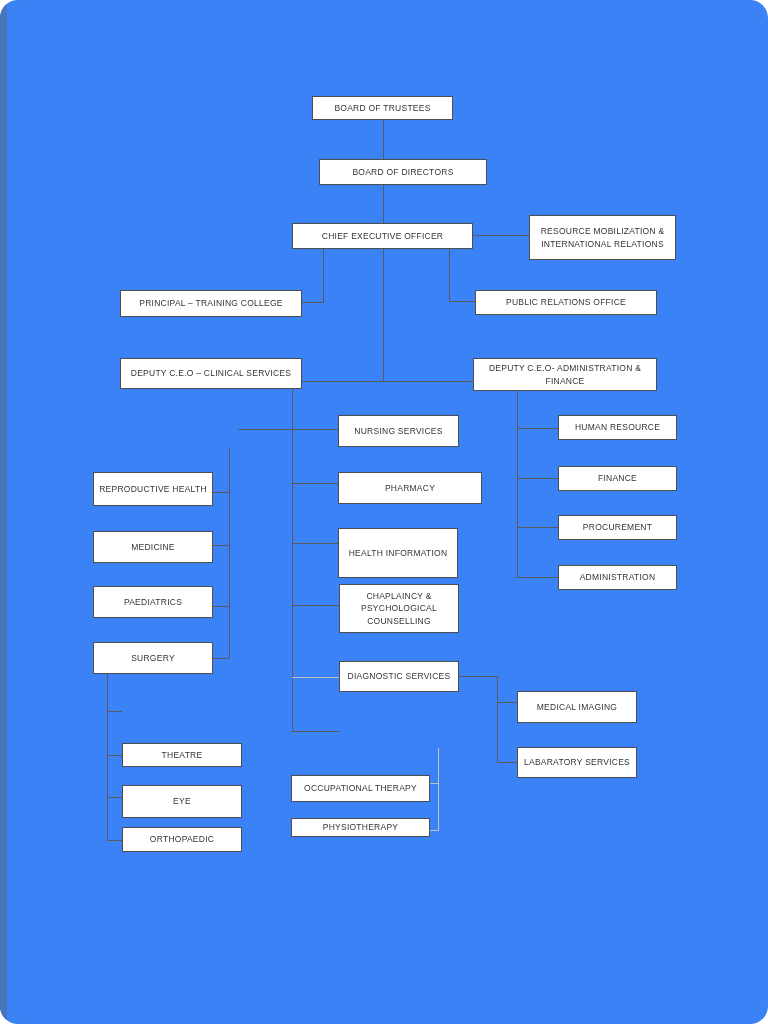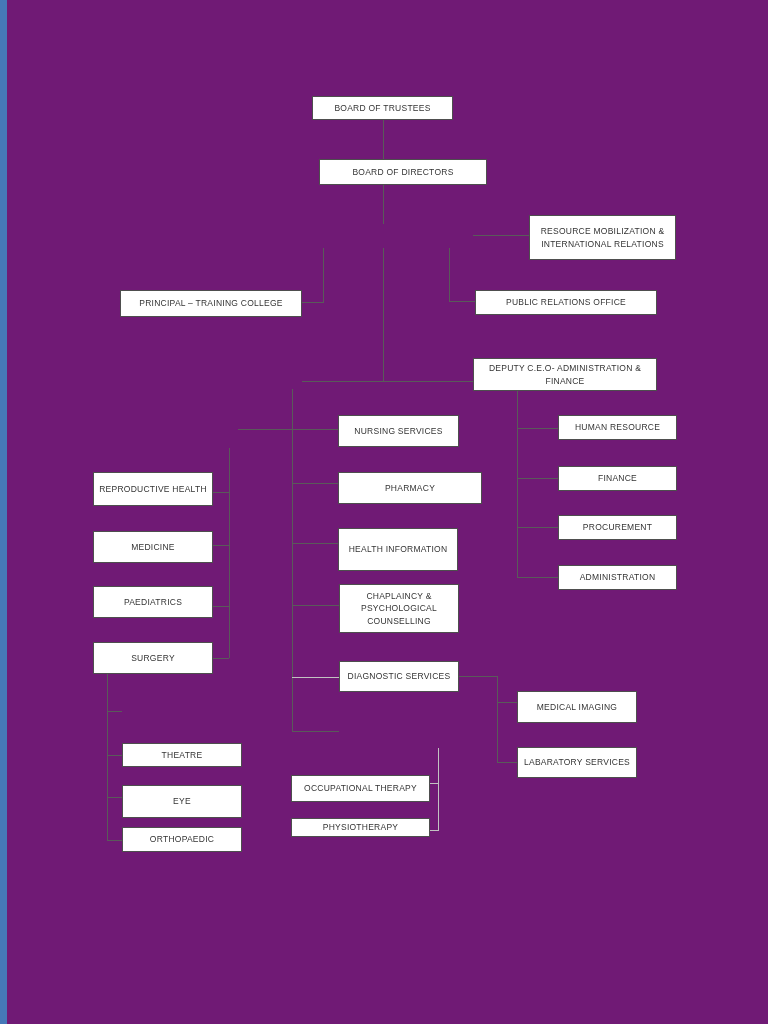--- a/index.html
+++ b/index.html
@@ -1,17 +1,17 @@
 <!DOCTYPE html>
 <html><head>
 <meta charset="utf-8">
 <style>
   html,body{margin:0;padding:0;background:#ffffff;}
-  #page{position:relative;width:768px;height:1024px;background:#701a75;overflow:hidden;
-        font-family:"Liberation Sans",sans-serif;}
+  #page{position:relative;width:768px;height:1024px;background:#3b82f6;overflow:hidden;
+        font-family:"Liberation Sans",sans-serif;border-radius:18px;}
   #edge-strip{position:absolute;left:0;top:0;width:7px;height:1024px;background:#4678b8;}
   .node{position:absolute;box-sizing:border-box;border:1px solid #4e4e4e;background:#ffffff;
         display:flex;align-items:center;justify-content:center;text-align:center;
         font-size:8.5px;letter-spacing:0.25px;color:#333333;line-height:1.45;
         white-space:pre-line;padding:1px 3px;}
   .line{position:absolute;background:#5a5a5a;}
   .line.h{height:1px;}
   .line.v{width:1px;}
   .line.light{background:#c2c2c2;}
 </style>
@@ -55,33 +55,35 @@
   <div class="line h" style="left:459px;top:676px;width:38px"></div>
   <div class="line v" style="left:497px;top:676px;height:87px"></div>
   <div class="line h" style="left:497px;top:702px;width:20px"></div>
   <div class="line h" style="left:497px;top:762px;width:20px"></div>
   <div class="line v light" style="left:438px;top:748px;height:83px"></div>
   <div class="line h light" style="left:430px;top:783px;width:8px"></div>
   <div class="line h light" style="left:430px;top:830px;width:9px"></div>
 
   <div class="node" style="left:312px;top:96px;width:141px;height:24px">BOARD OF TRUSTEES</div>
   <div class="node" style="left:319px;top:159px;width:168px;height:26px">BOARD OF DIRECTORS</div>
+  <div class="node" style="left:292px;top:223px;width:181px;height:26px">CHIEF EXECUTIVE OFFICER</div>
   <div class="node" style="left:529px;top:215px;width:147px;height:45px">RESOURCE MOBILIZATION &amp;
 INTERNATIONAL RELATIONS</div>
   <div class="node" style="left:120px;top:290px;width:182px;height:27px">PRINCIPAL – TRAINING COLLEGE</div>
   <div class="node" style="left:475px;top:290px;width:182px;height:25px">PUBLIC RELATIONS OFFICE</div>
+  <div class="node" style="left:120px;top:358px;width:182px;height:31px">DEPUTY C.E.O – CLINICAL SERVICES</div>
   <div class="node" style="left:473px;top:358px;width:184px;height:33px">DEPUTY C.E.O- ADMINISTRATION &amp;
 FINANCE</div>
   <div class="node" style="left:338px;top:415px;width:121px;height:32px">NURSING SERVICES</div>
   <div class="node" style="left:558px;top:415px;width:119px;height:25px">HUMAN RESOURCE</div>
   <div class="node" style="left:93px;top:472px;width:120px;height:34px">REPRODUCTIVE HEALTH</div>
   <div class="node" style="left:338px;top:472px;width:144px;height:32px">PHARMACY</div>
   <div class="node" style="left:558px;top:466px;width:119px;height:25px">FINANCE</div>
   <div class="node" style="left:93px;top:531px;width:120px;height:32px">MEDICINE</div>
-  <div class="node" style="left:338px;top:528px;width:120px;height:43px">HEALTH INFORMATION</div>
+  <div class="node" style="left:338px;top:528px;width:120px;height:50px">HEALTH INFORMATION</div>
   <div class="node" style="left:558px;top:515px;width:119px;height:25px">PROCUREMENT</div>
   <div class="node" style="left:93px;top:586px;width:120px;height:32px">PAEDIATRICS</div>
   <div class="node" style="left:339px;top:584px;width:120px;height:49px">CHAPLAINCY &amp;
 PSYCHOLOGICAL
 COUNSELLING</div>
   <div class="node" style="left:558px;top:565px;width:119px;height:25px">ADMINISTRATION</div>
   <div class="node" style="left:93px;top:642px;width:120px;height:32px">SURGERY</div>
   <div class="node" style="left:339px;top:661px;width:120px;height:31px">DIAGNOSTIC SERVICES</div>
   <div class="node" style="left:517px;top:691px;width:120px;height:32px">MEDICAL IMAGING</div>
   <div class="node" style="left:517px;top:747px;width:120px;height:31px">LABARATORY SERVICES</div>

